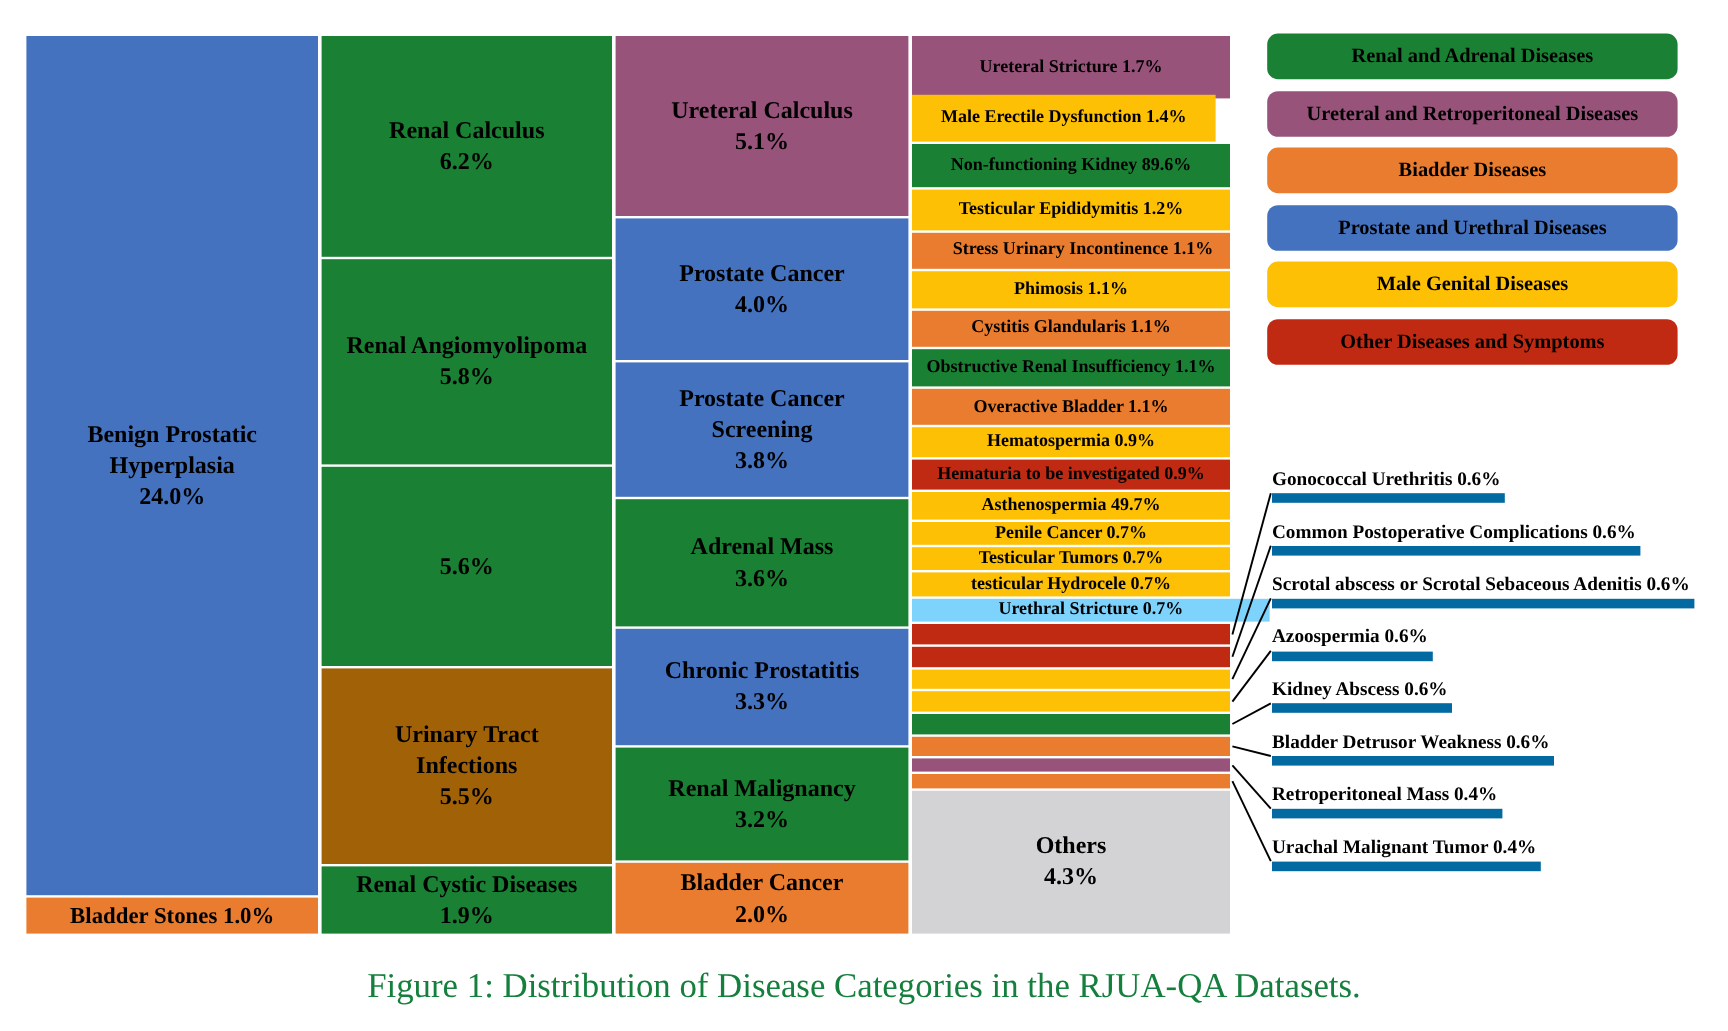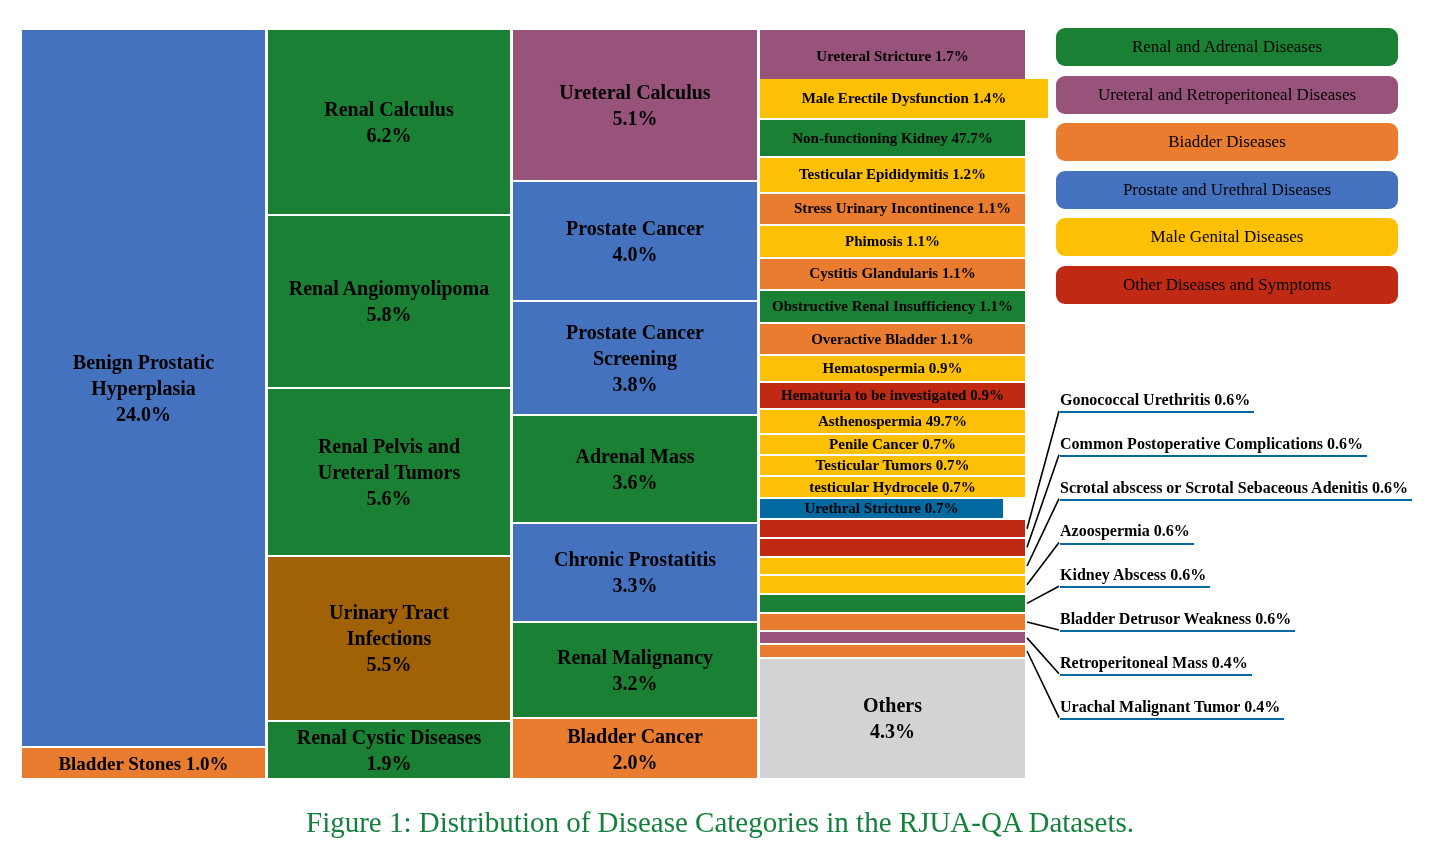--- a/index.html
+++ b/index.html
@@ -21,27 +21,27 @@
     box-sizing: border-box;
   }
   .block .name { white-space: pre-line; line-height: 1.3; }
   .block .pct  { line-height: 1.3; }
   .block.inline { white-space: nowrap; line-height: 1; }
   .legend-item {
     position: absolute;
     display: flex; align-items: center; justify-content: center;
     text-align: center;
     border-radius: 9px;
-    color: #000; font-weight: normal; font-size: 17px;
+    color: #000; font-weight: bold; font-size: 17px;
   }
   .ann {
     position: absolute;
     color: #000; font-weight: bold; font-size: 16px;
     white-space: nowrap;
-    border-bottom: 2px solid #0369a1;
+    border-bottom: 8px solid #0369a1;
     padding: 0 4px 2px 0;
     line-height: 1.2;
   }
   .caption {
     position: absolute;
     left: 0; top: 806px; width: 100%;
     text-align: center;
     font-size: 29px; color: #15803d;
   }
 </style>
@@ -58,22 +58,20 @@
       <div class="block inline" style="left: 22px; top: 748.16px; width: 243px; height: 29.84px; background: rgb(233, 124, 46); font-size: 19px;">Bladder Stones 1.0%</div>
       <div class="block" style="left: 268px; top: 30px; width: 242px; height: 183.52px; background: rgb(26, 128, 51); font-size: 20px;">
         <span class="name">Renal Calculus</span>
         <span class="pct">6.2%</span>
       </div>
       <div class="block" style="left: 268px; top: 215.52px; width: 242px; height: 171.68px; background: rgb(26, 128, 51); font-size: 20px;">
         <span class="name">Renal Angiomyolipoma</span>
         <span class="pct">5.8%</span>
       </div>
       <div class="block" style="left: 268px; top: 389.2px; width: 242px; height: 165.76px; background: rgb(26, 128, 51); font-size: 20px;">
-        <span class="name">Renal Pelvis and
-Ureteral Tumors</span>
         <span class="pct">5.6%</span>
       </div>
       <div class="block" style="left: 268px; top: 556.96px; width: 242px; height: 162.8px; background: #a16207; font-size: 20px;">
         <span class="name">Urinary Tract
 Infections</span>
         <span class="pct">5.5%</span>
       </div>
       <div class="block" style="left: 268px; top: 721.76px; width: 242px; height: 56.24px; background: rgb(26, 128, 51); font-size: 20px;">
         <span class="name">Renal Cystic Diseases</span>
         <span class="pct">1.9%</span>
@@ -101,35 +99,35 @@
       </div>
       <div class="block" style="left: 513px; top: 622.912px; width: 244px; height: 94.208px; background: rgb(26, 128, 51); font-size: 20px;">
         <span class="name">Renal Malignancy</span>
         <span class="pct">3.2%</span>
       </div>
       <div class="block" style="left: 513px; top: 719.12px; width: 244px; height: 58.88px; background: rgb(233, 124, 46); font-size: 20px;">
         <span class="name">Bladder Cancer</span>
         <span class="pct">2.0%</span>
       </div>
       <div class="block inline" style="left: 760px; top: 30px; width: 265px; height: 52px; background: rgb(152, 83, 123); font-size: 15px; text-align: center;">Ureteral Stricture 1.7%</div>
-      <div class="block inline" style="left: 760px; top: 79.2222px; width: 288px; height: 38.8889px; background: rgb(253, 192, 5); font-size: 15px;">Male Erectile Dysfunction 1.4%</div>
-      <div class="block inline" style="left: 760px; top: 120.111px; width: 265px; height: 36.1111px; background: rgb(26, 128, 51); font-size: 15px;">Non-functioning Kidney 47.7%</div>
+      <div class="block inline" style="left: 760px; top: 79.2222px; width: 253px; height: 38.8889px; background: rgb(253, 192, 5); font-size: 15px;">Male Erectile Dysfunction 1.4%</div>
+      <div class="block inline" style="left: 760px; top: 120.111px; width: 265px; height: 36.1111px; background: rgb(26, 128, 51); font-size: 15px;">Non-functioning Kidney 89.6%</div>
       <div class="block inline" style="left: 760px; top: 158.222px; width: 265px; height: 33.3333px; background: rgb(253, 192, 5); font-size: 15px;">Testicular Epididymitis 1.2%</div>
       <div class="block inline" style="left: 760px; top: 193.556px; width: 265px; height: 30.5556px; background: rgb(233, 124, 46); font-size: 15px; padding-left: 20px;">Stress Urinary Incontinence 1.1%</div>
       <div class="block inline" style="left: 760px; top: 226.111px; width: 265px; height: 30.5556px; background: rgb(253, 192, 5); font-size: 15px;">Phimosis 1.1%</div>
       <div class="block inline" style="left: 760px; top: 258.667px; width: 265px; height: 30.5556px; background: rgb(233, 124, 46); font-size: 15px;">Cystitis Glandularis 1.1%</div>
       <div class="block inline" style="left: 760px; top: 291.222px; width: 265px; height: 30.5556px; background: rgb(26, 128, 51); font-size: 15px;">Obstructive Renal Insufficiency 1.1%</div>
       <div class="block inline" style="left: 760px; top: 323.778px; width: 265px; height: 30.5556px; background: rgb(233, 124, 46); font-size: 15px;">Overactive Bladder 1.1%</div>
       <div class="block inline" style="left: 760px; top: 356.333px; width: 265px; height: 25px; background: rgb(253, 192, 5); font-size: 15px;">Hematospermia 0.9%</div>
       <div class="block inline" style="left: 760px; top: 383.333px; width: 265px; height: 25px; background: rgb(192, 42, 18); font-size: 15px;">Hematuria to be investigated 0.9%</div>
       <div class="block inline" style="left: 760px; top: 410.333px; width: 265px; height: 22.2222px; background: rgb(253, 192, 5); font-size: 15px;">Asthenospermia 49.7%</div>
       <div class="block inline" style="left: 760px; top: 434.556px; width: 265px; height: 19.4444px; background: rgb(253, 192, 5); font-size: 15px;">Penile Cancer 0.7%</div>
       <div class="block inline" style="left: 760px; top: 456px; width: 265px; height: 19.4444px; background: rgb(253, 192, 5); font-size: 15px;">Testicular Tumors 0.7%</div>
       <div class="block inline" style="left: 760px; top: 477.444px; width: 265px; height: 19.4444px; background: rgb(253, 192, 5); font-size: 15px;">testicular Hydrocele 0.7%</div>
-      <div class="block inline" style="left: 760px; top: 498.889px; width: 243px; height: 19.4444px; background: #0369a1; font-size: 15px;">Urethral Stricture 0.7%</div>
+      <div class="block inline" style="left: 760px; top: 498.889px; width: 298px; height: 19.4444px; background: #7dd3fc; font-size: 15px;">Urethral Stricture 0.7%</div>
       <div class="block" style="left: 760px; top: 520.333px; width: 265px; height: 16.6667px; background: rgb(192, 42, 18);"></div>
       <div class="block" style="left: 760px; top: 539px; width: 265px; height: 16.6667px; background: rgb(192, 42, 18);"></div>
       <div class="block" style="left: 760px; top: 557.667px; width: 265px; height: 16.6667px; background: rgb(253, 192, 5);"></div>
       <div class="block" style="left: 760px; top: 576.333px; width: 265px; height: 16.6667px; background: rgb(253, 192, 5);"></div>
       <div class="block" style="left: 760px; top: 595px; width: 265px; height: 16.6667px; background: rgb(26, 128, 51);"></div>
       <div class="block" style="left: 760px; top: 613.667px; width: 265px; height: 16.6667px; background: rgb(233, 124, 46);"></div>
       <div class="block" style="left: 760px; top: 632.333px; width: 265px; height: 11.1111px; background: rgb(152, 83, 123);"></div>
       <div class="block" style="left: 760px; top: 645.444px; width: 265px; height: 11.1111px; background: rgb(233, 124, 46);"></div>
       <div class="block" style="left: 760px; top: 658.556px; width: 265px; height: 119.444px; background: rgb(211, 211, 213); font-size: 20px;">
         <span class="name">Others</span>

